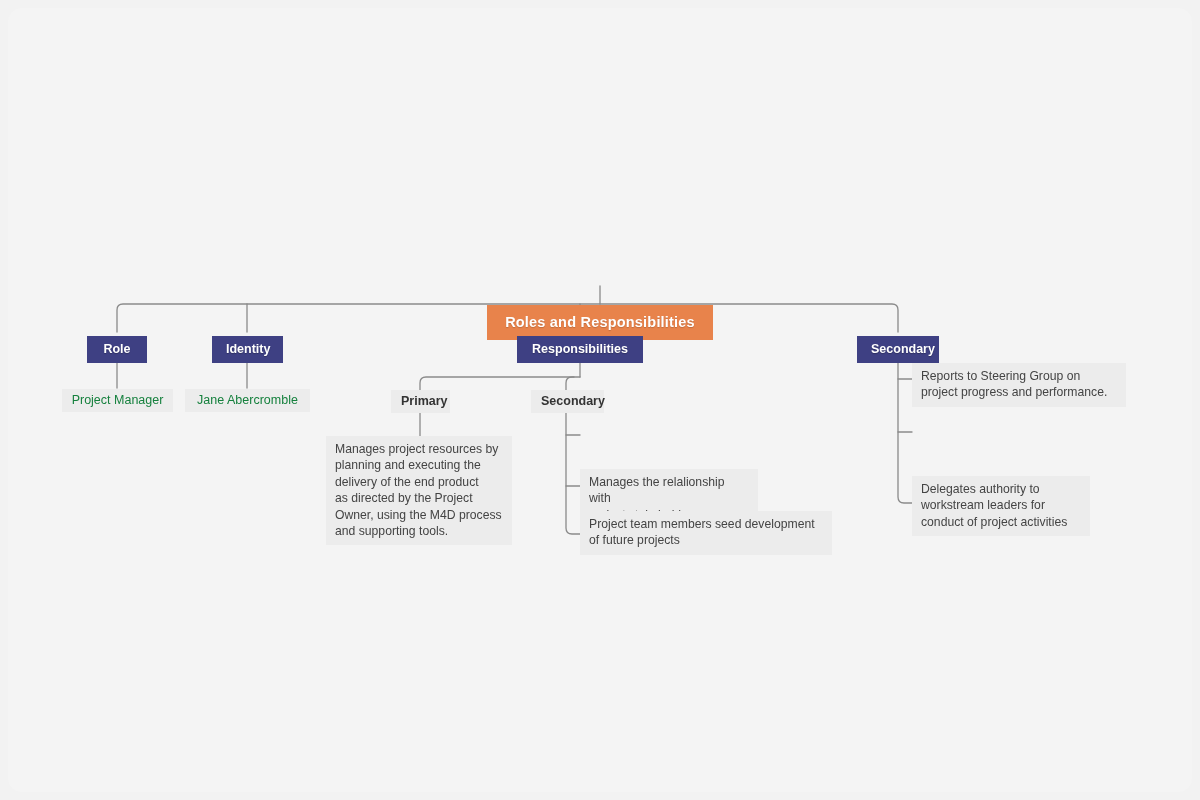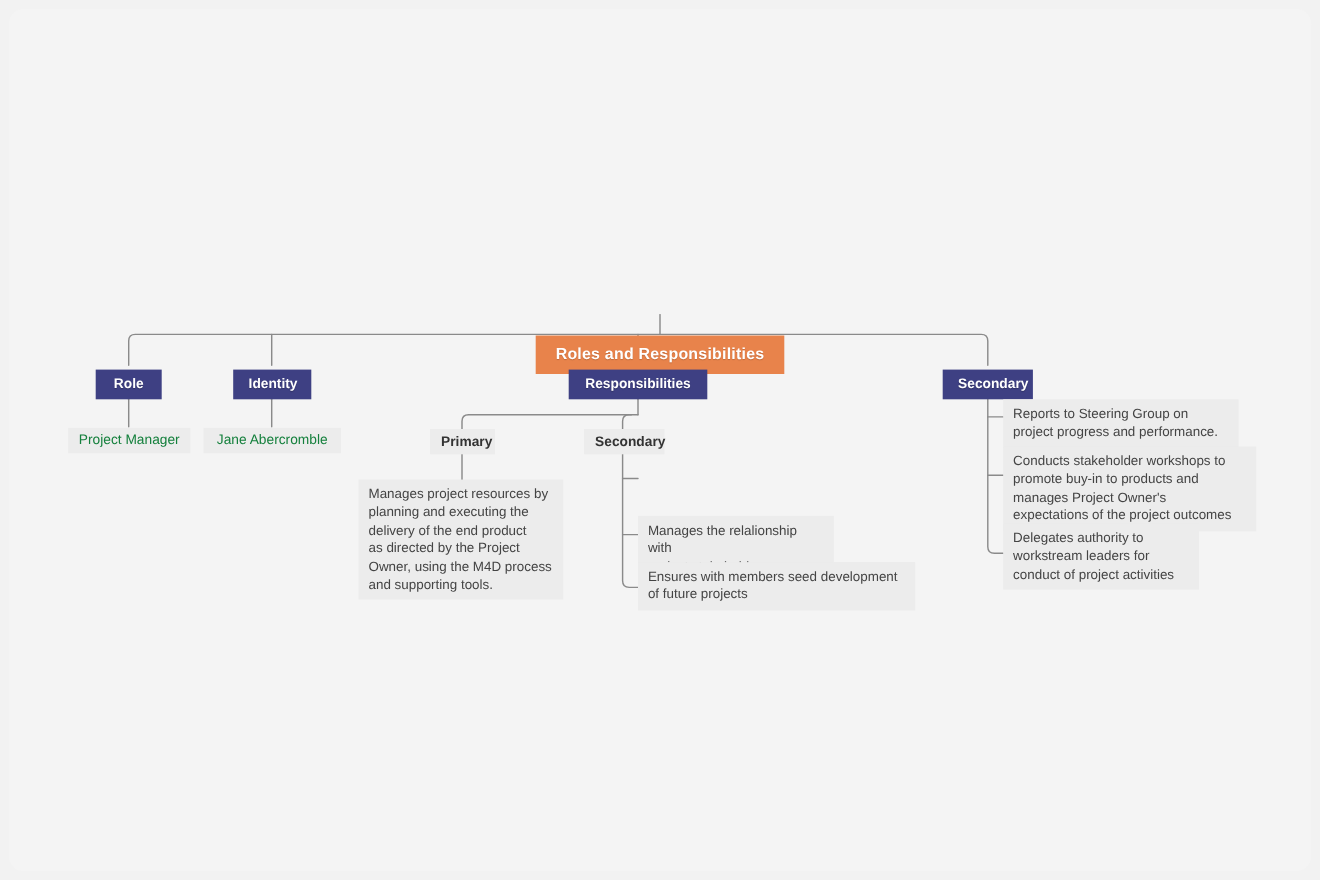--- a/index.html
+++ b/index.html
@@ -147,27 +147,23 @@
   <div class="node desc-node" style="left:318px; top:428px; width:186px;">Manages project resources by
 planning and executing the
 delivery of the end product
  as directed by the Project
  Owner, using the M4D process
 and supporting tools.</div>
 
   <div class="node sub-node" style="left:523px; top:382px; width:73px;text-align:right;">Secondary</div>
   <div class="node desc-node" style="left:572px; top:461px; width:178px;">Manages the relalionship with
 project stakeholders</div>
-  <div class="node desc-node" style="left:572px; top:503px; width:252px;">Ensures with members seed development
+  <div class="node desc-node" style="left:572px; top:503px; width:252px;">Project team members seed development
 of future projects</div>
 
   <div class="node cat-node" style="left:849px; top:328px; width:82px;">Secondary</div>
   <div class="node desc-node" style="left:904px; top:355px; width:214px;">Reports to Steering Group on
 project progress and performance.</div>
-  <div class="node desc-node" style="left:904px; top:398px; width:230px;">Conducts stakeholder workshops to
- promote buy-in to products and
-manages Project Owner's
-expectations of the project outcomes</div>
   <div class="node desc-node" style="left:904px; top:468px; width:178px;">Delegates authority to
 workstream leaders for
 conduct of project activities</div>
 
 </div>
 
 </body></html>

